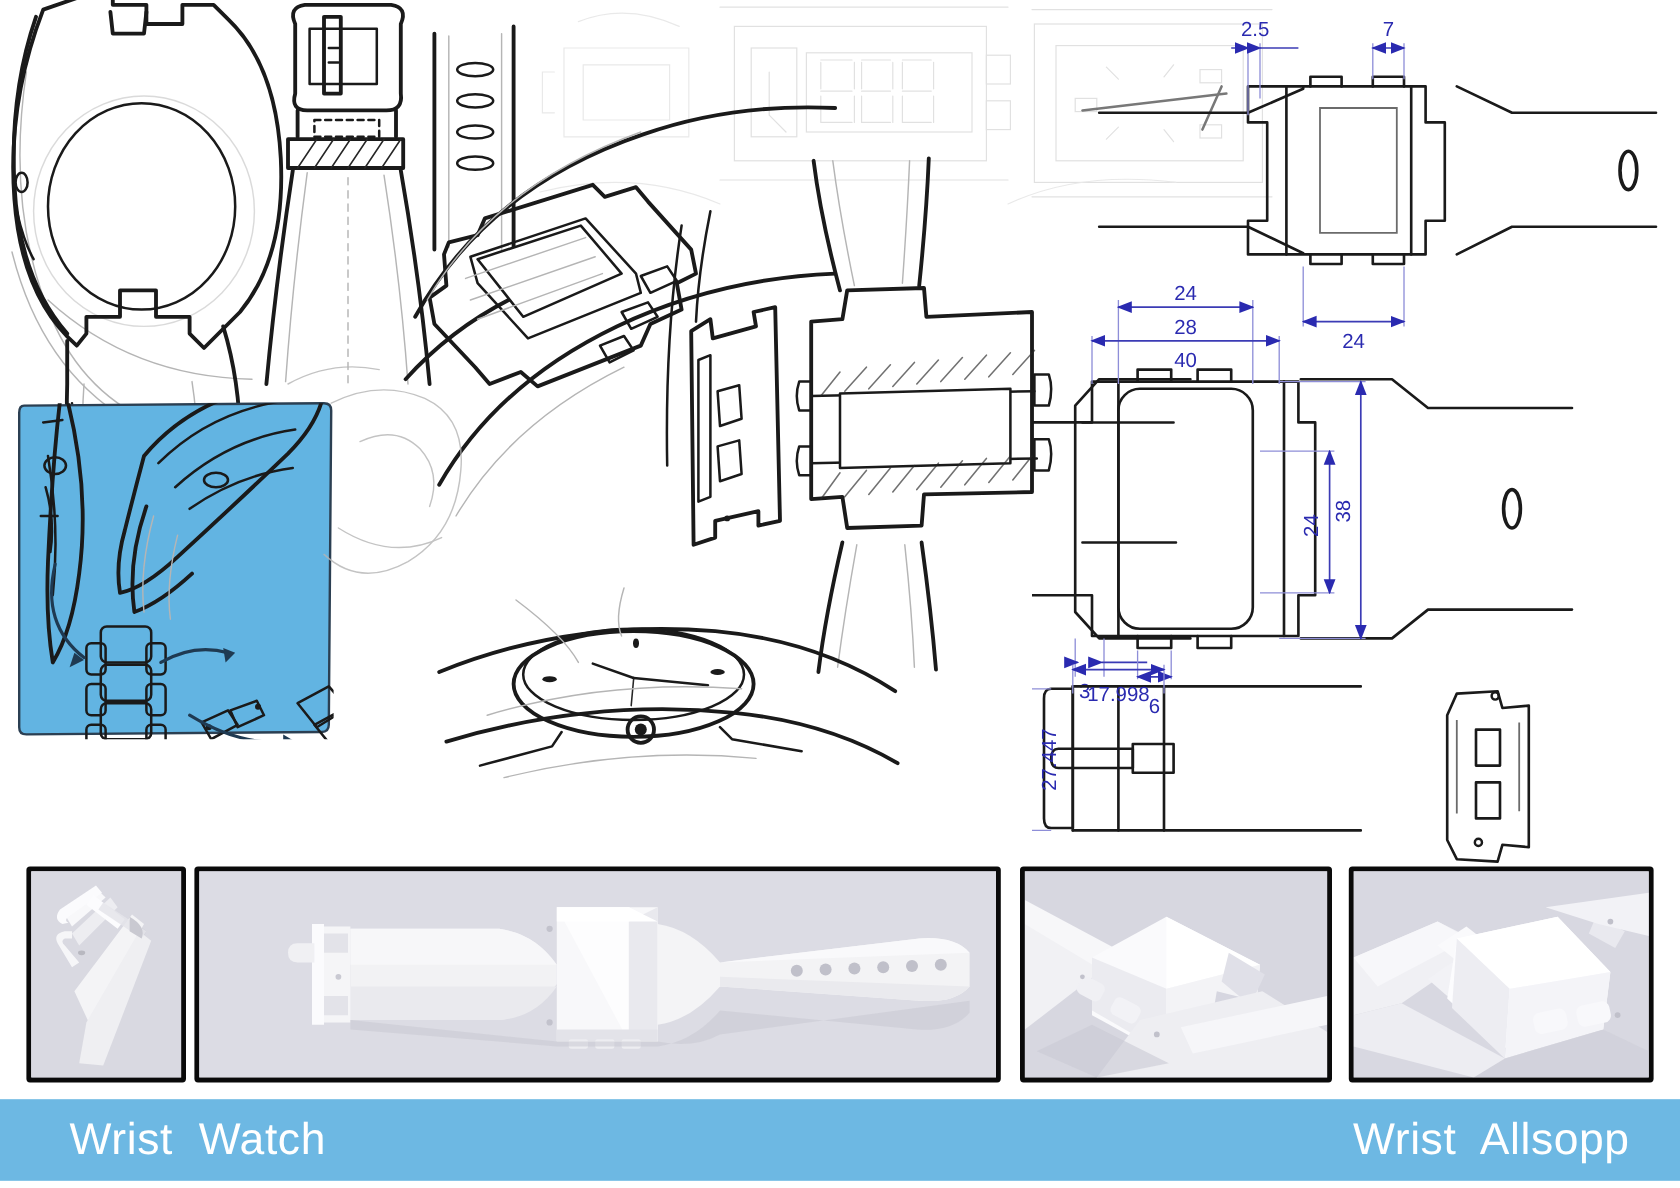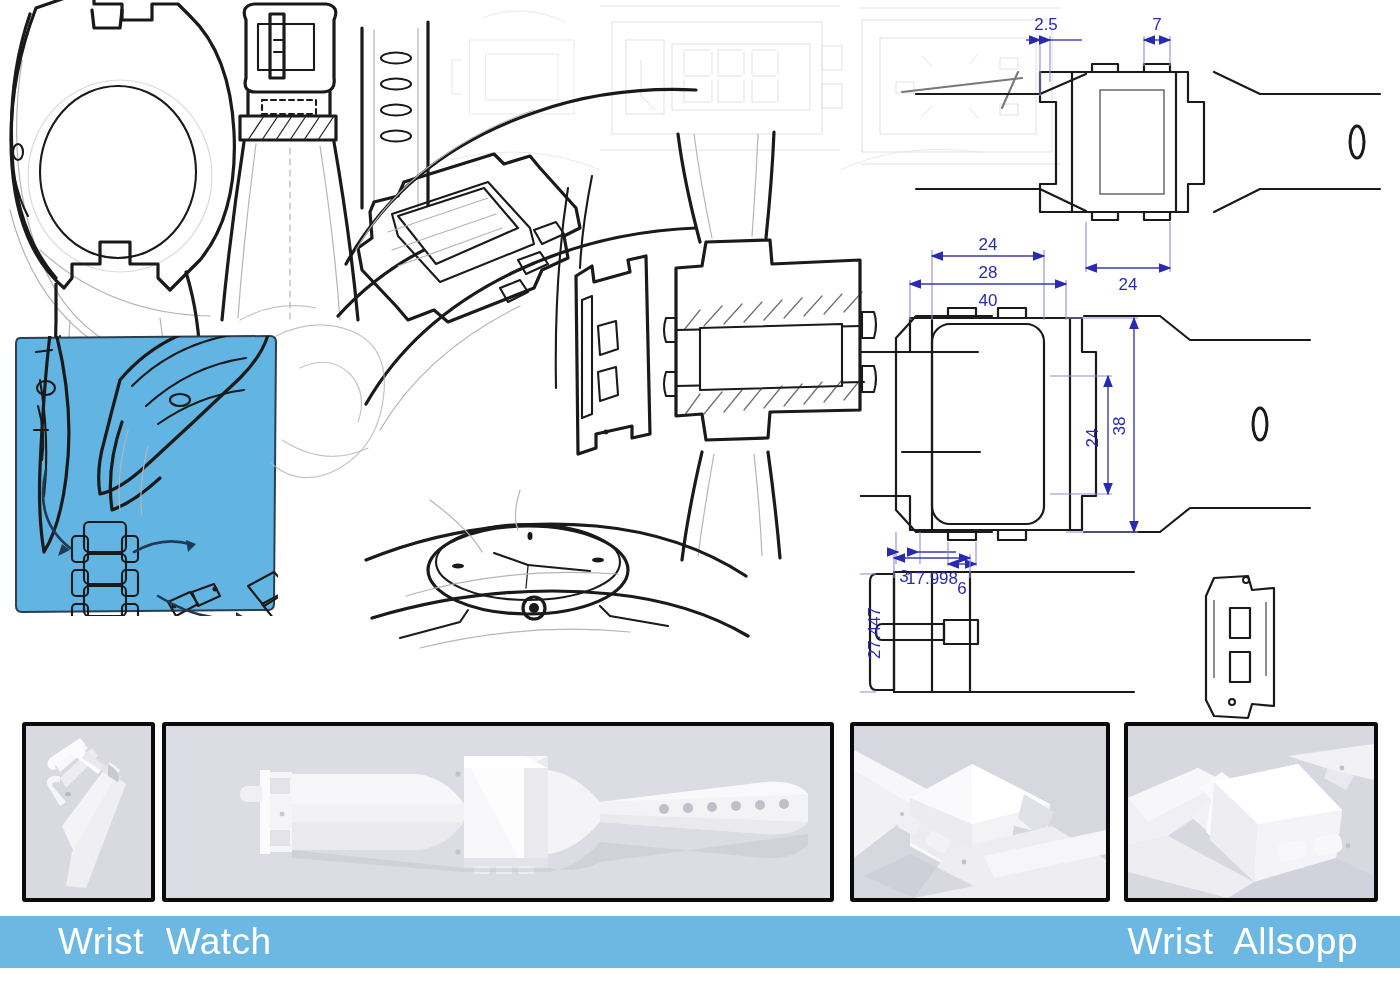--- a/index.html
+++ b/index.html
@@ -21,21 +21,21 @@
   
   .photo-strip{position:absolute;left:0;top:712px;width:1400px;height:202px;}
   .photo{
     position:absolute;border:4px solid #0a0a0a;border-radius:3px;
     background:#dcdce4;overflow:hidden;box-sizing:border-box;
   }
   .photo svg{display:block;}
 
   
   .title-bar{
-    position:absolute;left:0;top:916px;width:1400px;height:52px;
+    position:absolute;left:0;top:916px;width:1400px;height:68px;
     background:#6db8e3;
   }
   .title-left{
     position:absolute;left:58px;top:50%;transform:translateY(-50%);
     color:#ffffff;font-size:37px;letter-spacing:0.5px;white-space:pre;
     font-weight:400;
   }
   .title-right{
     position:absolute;right:42px;top:50%;transform:translateY(-50%);
     color:#ffffff;font-size:37px;letter-spacing:0.5px;white-space:pre;

